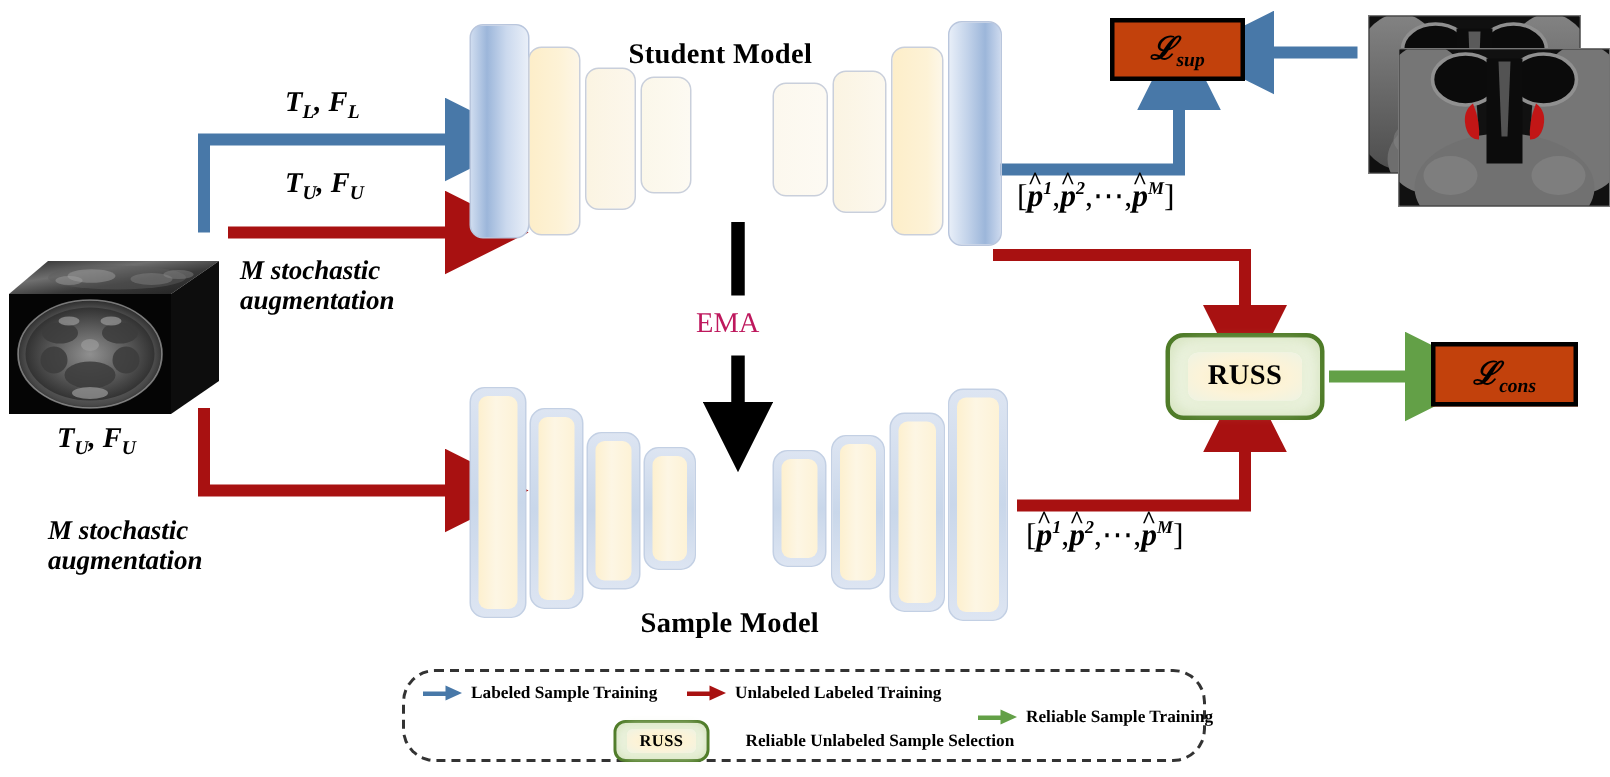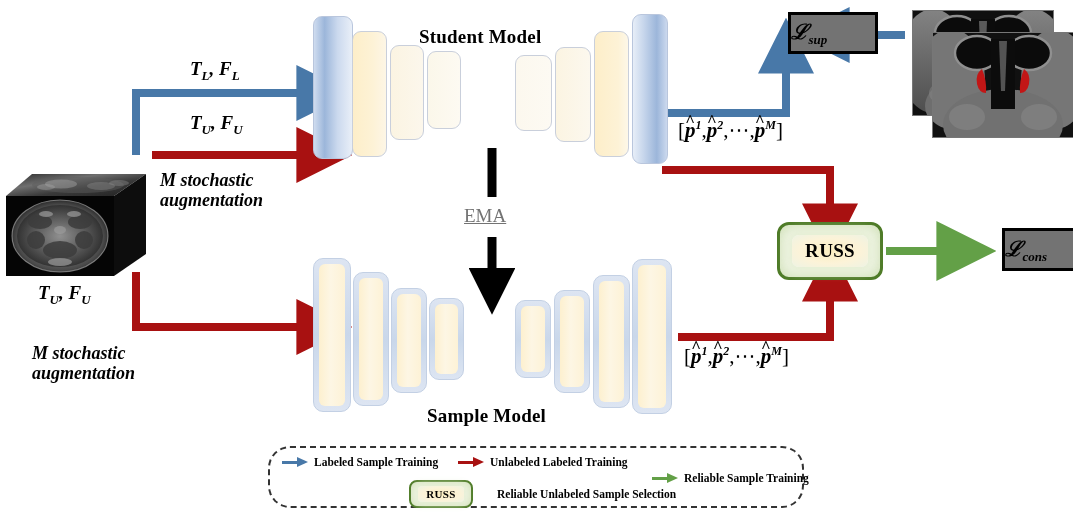--- a/index.html
+++ b/index.html
@@ -8,33 +8,33 @@
   .stage{position:absolute;left:0;top:0;width:1073px;height:518px;}
   .abs{position:absolute;}
 
   
   .model-title{font-family:"Liberation Serif",serif;font-weight:bold;
                font-size:19px;color:#000;white-space:nowrap;letter-spacing:.2px;}
   .mathlbl{font-family:"Liberation Serif",serif;font-style:italic;font-weight:bold;
            font-size:19px;color:#000;white-space:nowrap;text-align:right;}
   .auglbl{font-family:"Liberation Serif",serif;font-style:italic;font-weight:bold;
           font-size:18px;color:#000;white-space:nowrap;line-height:1.12;}
-  .ema-lbl{font-family:"Liberation Serif",serif;font-size:19px;color:#737373;
-           white-space:nowrap;text-decoration:underline;}
+  .ema-lbl{font-family:"Liberation Serif",serif;font-size:19px;color:#be185d;
+           white-space:nowrap;}
   .predlbl{font-family:"Liberation Serif",serif;font-size:21px;color:#000;
            white-space:nowrap;}
   .predlbl i{font-style:italic;font-weight:bold;}
   .predlbl sup{font-size:12px;font-style:italic;font-weight:bold;vertical-align:super;}
   .hatwrap{position:relative;display:inline-block;}
   .hatwrap .hatmark{position:absolute;left:50%;top:-0.30em;transform:translateX(-52%);
                     font-size:.80em;font-style:normal;font-weight:bold;line-height:1;}
 
   
-  .lossbox{border:3px solid #000;background:#737373;display:flex;align-items:center;
-           box-sizing:border-box;margin-left:48px;}
+  .lossbox{border:3px solid #000;background:#c2410c;display:flex;align-items:center;
+           justify-content:center;box-sizing:border-box;}
   .lossbox span{font-family:"Liberation Serif",serif;font-size:21px;color:#000;
                 white-space:nowrap;font-weight:bold;}
   .lossbox span i{font-style:italic;}
   .lossbox span sub{font-size:13px;font-style:italic;font-weight:bold;}
 
   
   .blk{position:absolute;border-radius:9px;box-sizing:border-box;}
   .blk-plain{border:1px solid #c9cfdb;}
   .blk-blue{border:1px solid #b9c6dd;}
 

